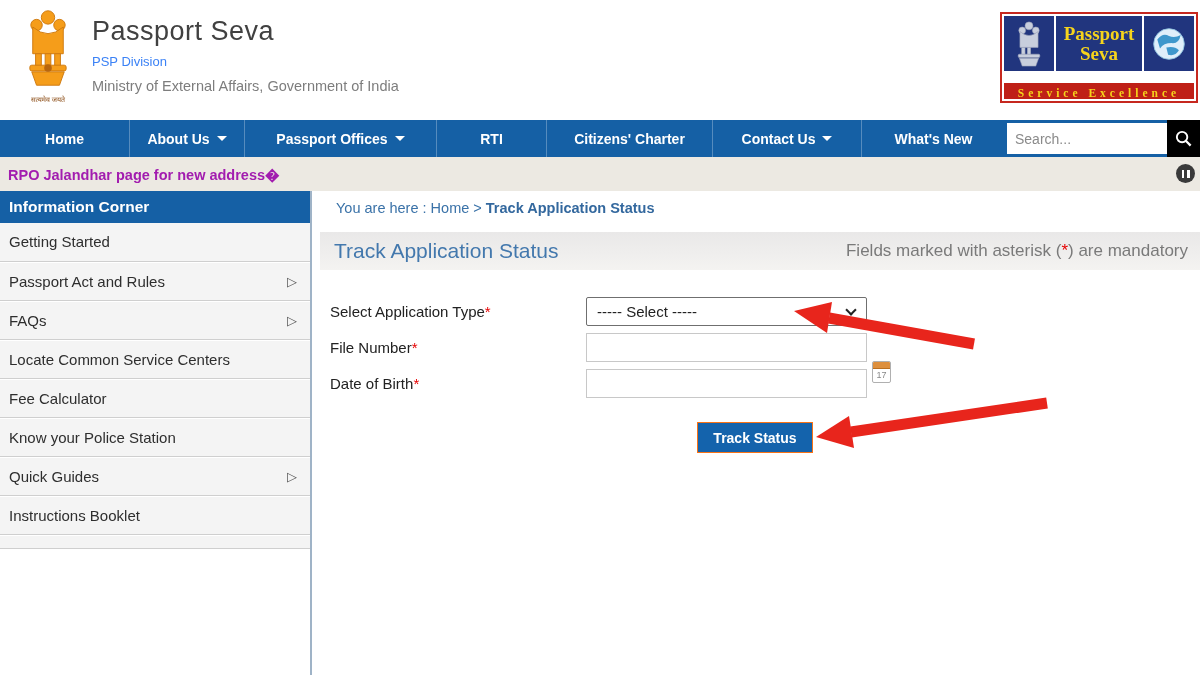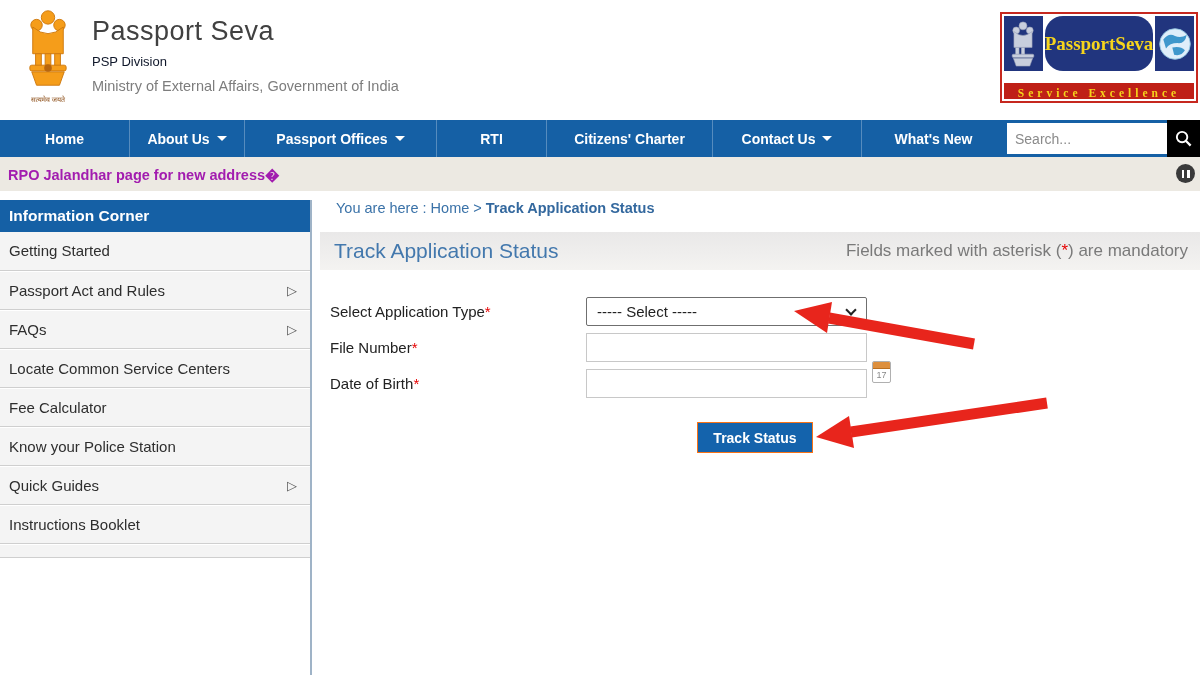--- a/index.html
+++ b/index.html
@@ -5,30 +5,30 @@
   * { margin:0; padding:0; box-sizing:border-box; }
   html,body { width:1200px; height:675px; overflow:hidden; background:#fff;
               font-family:"Liberation Sans", sans-serif; }
 
   
   .header { position:relative; width:1200px; height:120px; background:#fff; }
   .emblem-wrap { position:absolute; left:18px; top:6px; width:60px; text-align:center; }
   .emblem-caption { font-size:7px; color:#8a4a12; margin-top:1px; letter-spacing:0; }
   .brand { position:absolute; left:92px; top:16px; }
   .brand-title { font-size:27px; color:#414141; letter-spacing:.5px; }
-  .brand-sub1 { font-size:13px; color:#0f172a; margin-top:7px; }
+  .brand-sub1 { font-size:13px; color:#3b82f6; margin-top:7px; }
   .brand-sub2 { font-size:14.5px; color:#7d7d7d; margin-top:9px; }
 
   
   .selogo { position:absolute; right:2px; top:12px; width:198px; height:91px;
             border:2px solid #c6281f; background:#fff; padding:2px; display:flex; flex-direction:column; }
   .selogo-row { flex:1; display:flex; gap:2px; background:#fff; }
   .selogo-cell { background:#21357e; display:flex; align-items:center; justify-content:center; }
   .selogo-cell.c1,.selogo-cell.c3 { width:50px; }
-  .selogo-cell.c2 { flex:1; flex-direction:row;border-radius:18px; }
+  .selogo-cell.c2 { flex:1; flex-direction:column; }
   .selogo-text { font-family:"Liberation Serif", serif; font-weight:bold; font-size:19px;
                  color:#f6d41c; line-height:20px; text-align:center; }
   .selogo-band { height:16px; margin-top:12px; background:#bf2017; color:#f6d41c;
                  font-family:"Liberation Serif", serif; font-weight:bold; font-size:11.5px;
                  letter-spacing:4px; text-align:center; line-height:20px; }
 
   
   .nav { width:1200px; height:37px; background:#1560a5; display:flex; align-items:stretch; }
   .nav-item { color:#fff; font-weight:bold; font-size:14px; display:flex; align-items:center;
               justify-content:center; border-right:1px solid rgba(255,255,255,.28); cursor:pointer; }
@@ -47,21 +47,21 @@
   .ticker-text { font-size:14.5px; font-weight:bold; color:#a21caf; padding-left:8px; }
   .pause-btn { position:absolute; right:5px; top:7px; width:19px; height:19px; border-radius:50%;
                background:#3a3a3a; display:flex; align-items:center; justify-content:center; gap:3px;
                cursor:pointer; }
   .pause-btn i { display:block; width:2.5px; height:8px; background:#fff; }
 
   
   .content { display:flex; width:1200px; height:484px; }
 
   
-  .sidebar { width:312px; padding-top:9px; }
+  .sidebar { width:312px; padding-top:0; }
   .sidebar-inner { border-right:2px solid #9fb3c7; height:100%; }
   .sidebar-head { height:32px; background:#1560a5; color:#fff; font-weight:bold; font-size:15.5px;
                   line-height:32px; padding-left:9px; }
   .side-item { position:relative; height:39px; background:#f4f4f4; border-bottom:1px solid #cfcfcf;
                border-top:1px solid #ffffff; font-size:15px; color:#2e2e2e; line-height:37px;
                padding-left:9px; cursor:pointer; }
   .side-item .expand-icon { position:absolute; right:13px; top:0; color:#555; font-size:13px; }
   .side-item .expand-icon::before { content:"\25B7"; }
   .side-item .new-badge { color:#e60000; font-size:11px; font-weight:bold; margin-left:10px;
                           position:relative; top:-4px; }

